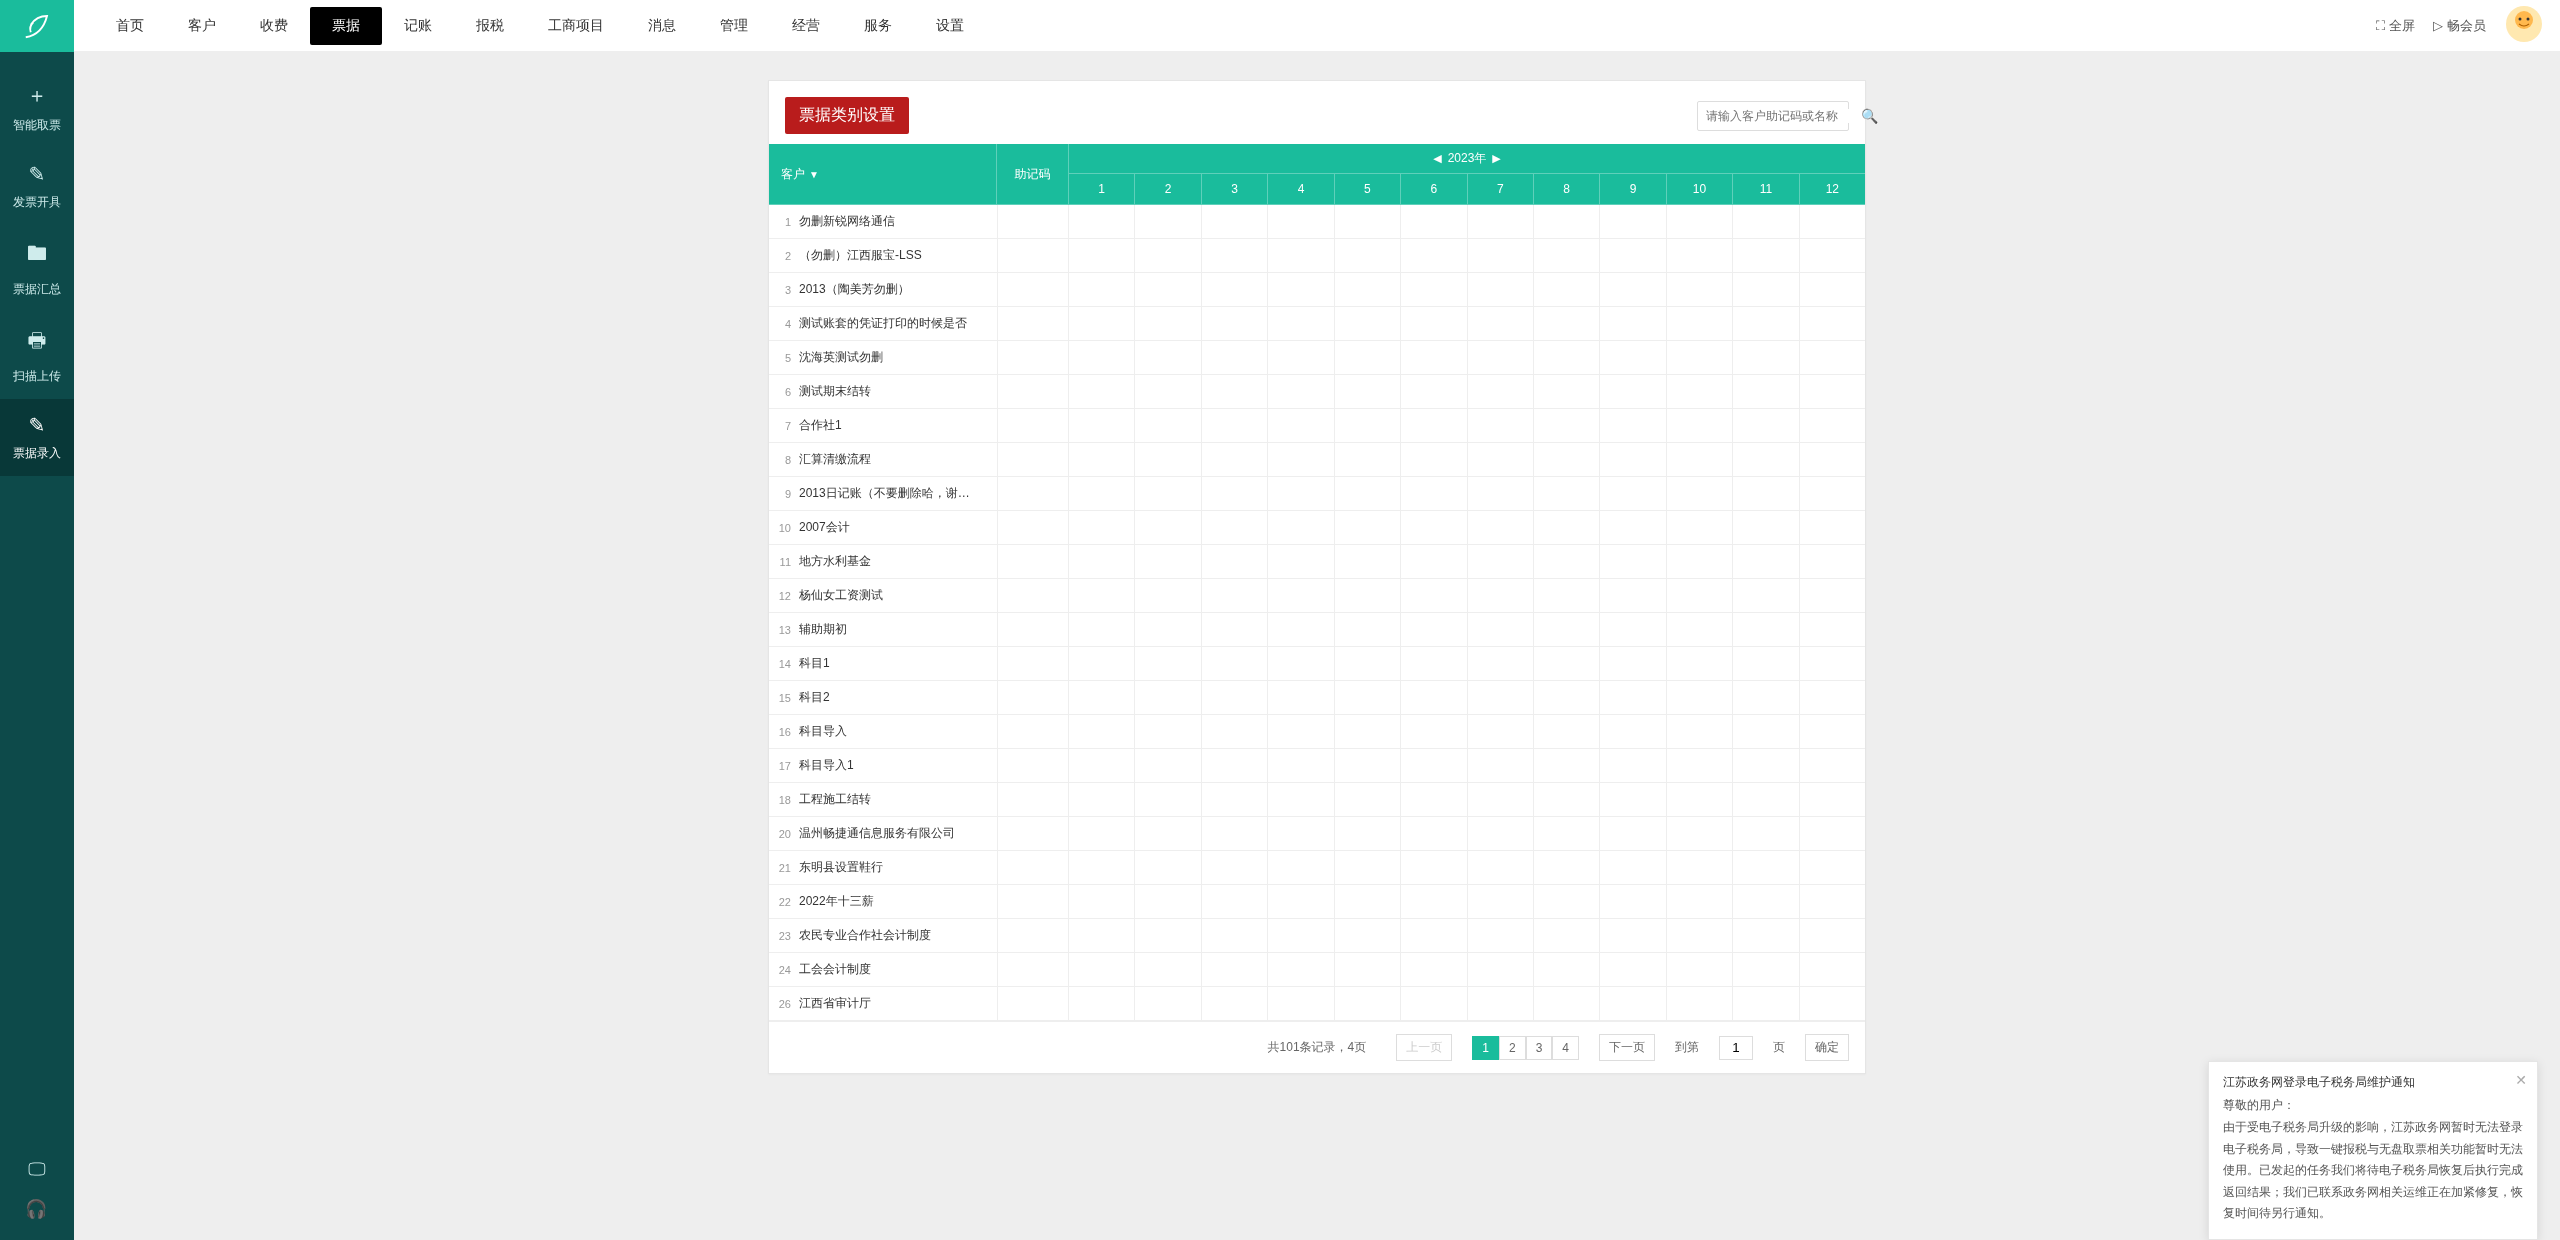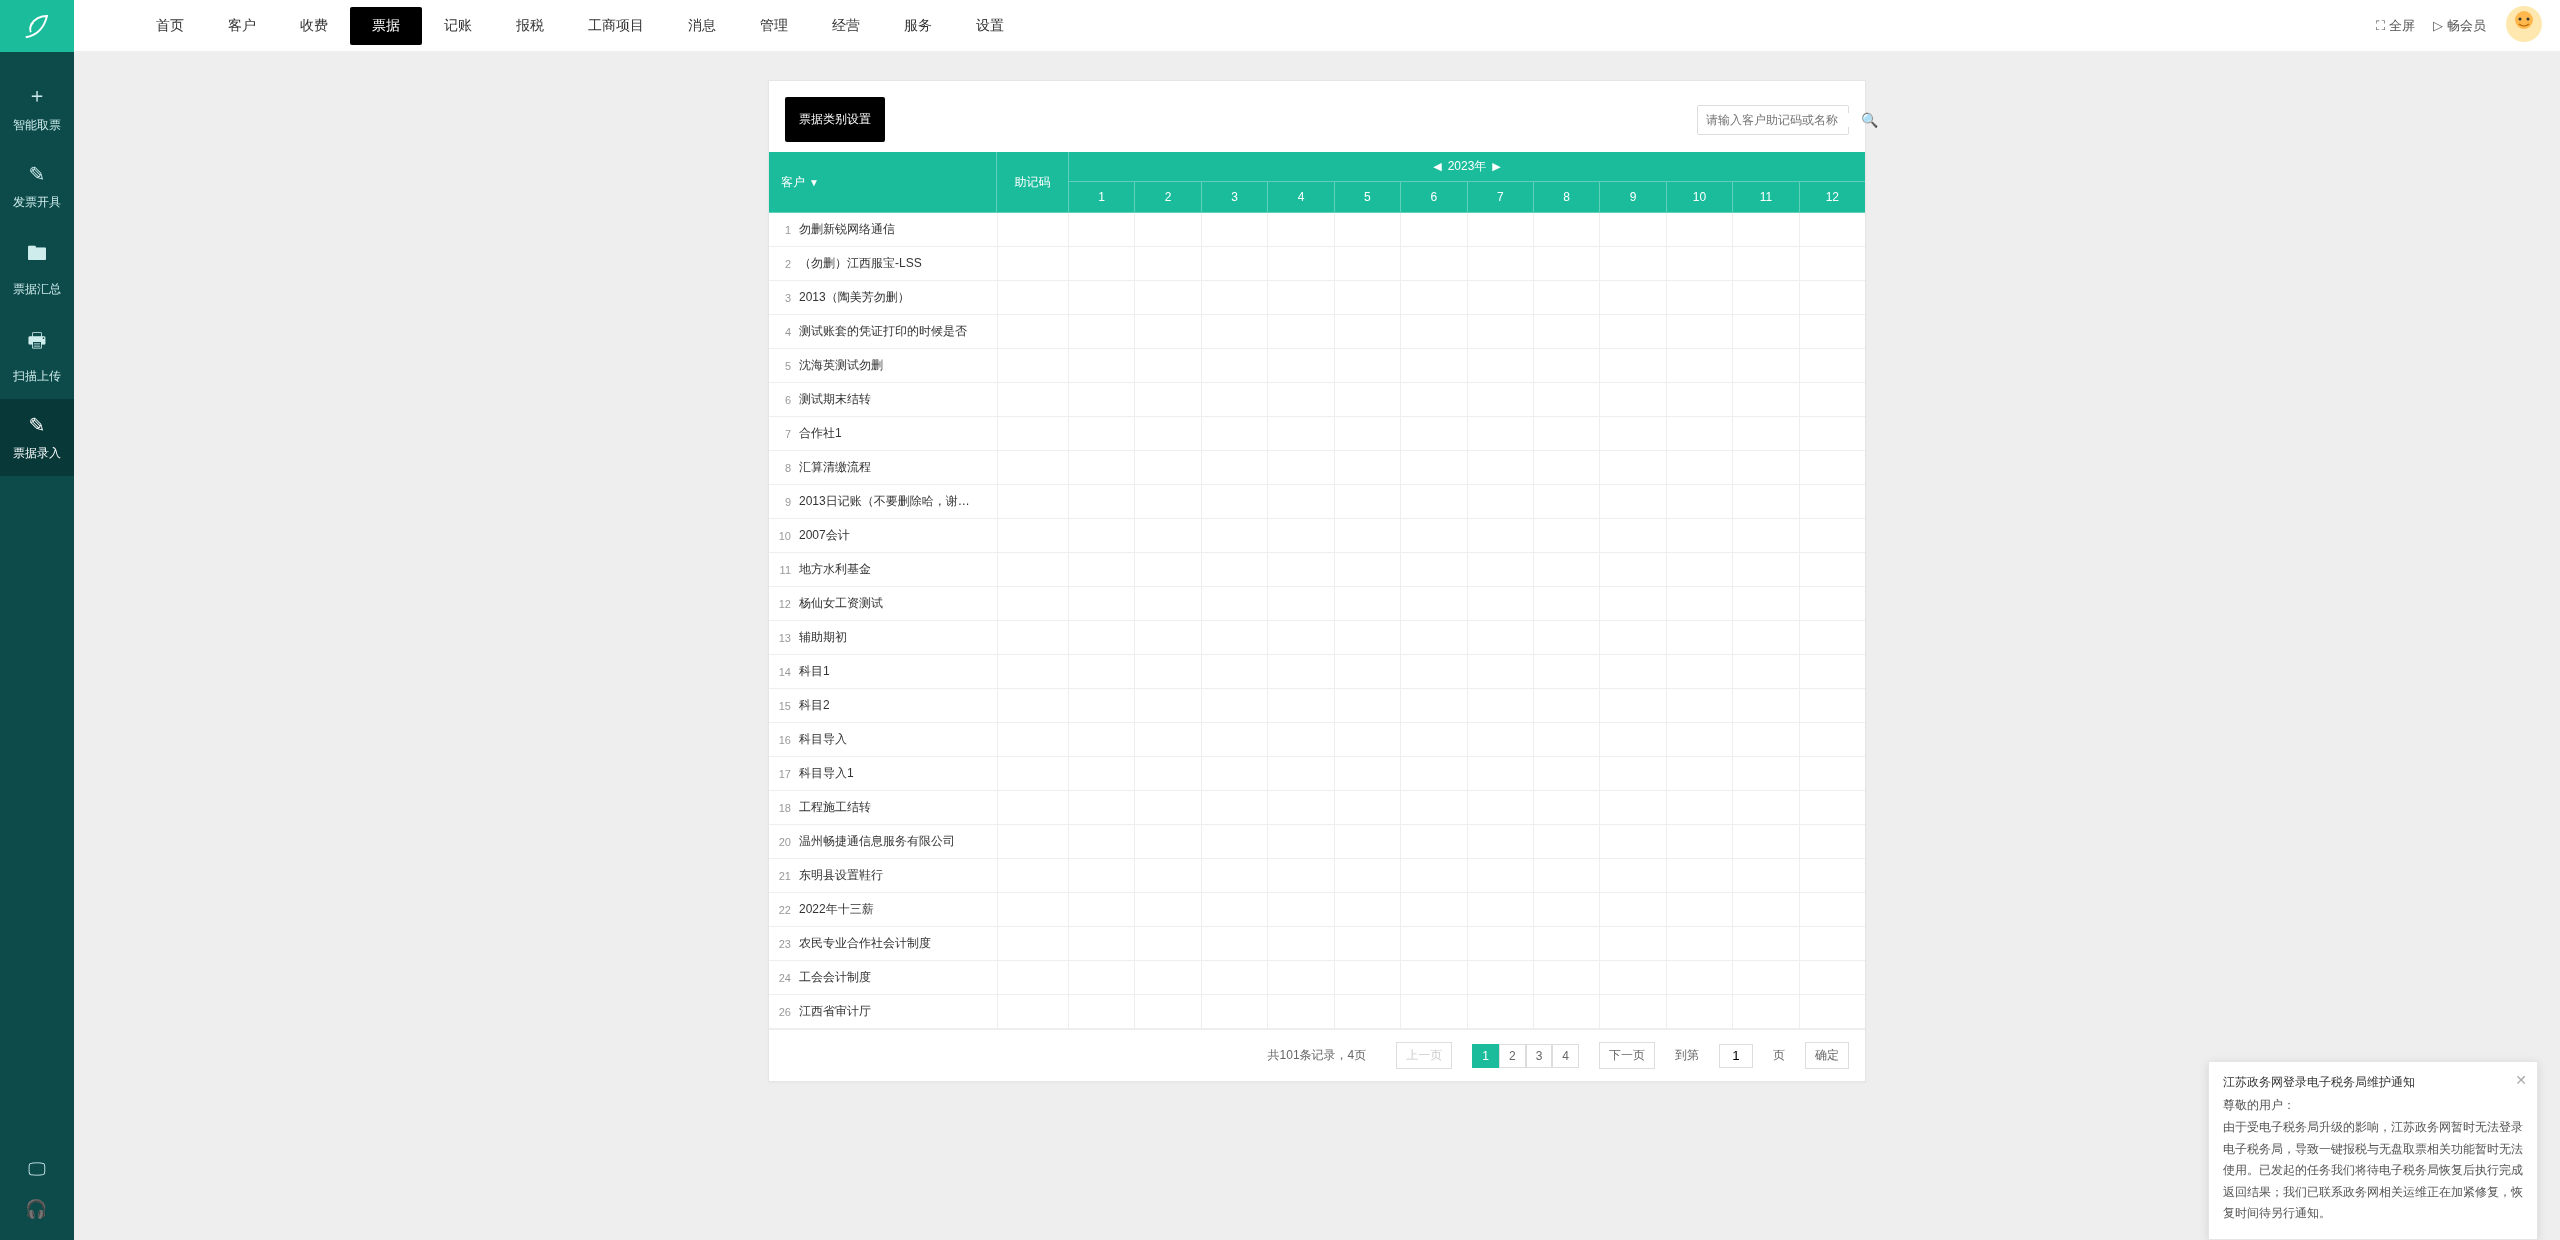--- a/index.html
+++ b/index.html
@@ -1,19 +1,19 @@
 <!DOCTYPE html>
 <html><head>
 <meta charset="utf-8">
 <style>
 * { margin: 0; padding: 0; box-sizing: border-box; }
 body { font-family: "Microsoft YaHei", "PingFang SC", sans-serif; font-size: 12px; color: #333; background: #f0f0f0; width: 2560px; height: 1240px; overflow: hidden; position: relative; }
 
 
-.topbar { height: 52px; background: #fff; display: flex; align-items: center; padding: 0 16px 0 0; border-bottom: 1px solid #eee; gap: 40px; }
+.topbar { height: 52px; background: #fff; display: flex; align-items: center; padding: 0 16px 0 0; border-bottom: 1px solid #eee; }
 .logo { width: 74px; height: 52px; background: #1abc9c; display: flex; align-items: center; justify-content: center; }
 .logo svg { width: 30px; height: 30px; stroke: #fff; fill: none; }
 .nav { display: flex; align-items: center; margin-left: 20px; }
 .nav-item { padding: 10px 22px; cursor: pointer; font-size: 14px; color: #333; border-radius: 2px; }
 .nav-item.active { background: #000000; color: #fff; }
 .topbar-right { margin-left: auto; display: flex; align-items: center; gap: 18px; color: #555; font-size: 13px; }
 .topbar-right .item { display: flex; align-items: center; gap: 4px; cursor: pointer; }
 .avatar svg { width: 40px; height: 40px; }
 
 
@@ -23,21 +23,21 @@
 .side-item .icon { font-size: 20px; }
 .side-item .label { font-size: 12px; }
 .sidebar-bottom { margin-top: auto; margin-bottom: 20px; display: flex; flex-direction: column; gap: 18px; align-items: center; color: #cfecec; }
 .sidebar-bottom .icon { font-size: 18px; cursor: pointer; }
 
 
 .page { position: absolute; left: 74px; top: 52px; right: 0; bottom: 0; background: #eeeeee; display: flex; justify-content: center; align-items: flex-start; padding-top: 28px; }
 .card { width: 1098px; background: #fff; border: 1px solid #e5e5e5; box-shadow: 0 1px 2px rgba(0,0,0,.03); display: flex; flex-direction: column; }
 
 .card-header { display: flex; align-items: center; justify-content: space-between; padding: 16px 16px 10px; }
-.btn-orange { background: #000000; color: #fff; border: none; padding: 14px 14px; font-size: 12px; cursor: pointer; border-radius: 2px; }
+.btn-orange { background: #b91c1c; color: #fff; border: none; padding: 8px 14px; font-size: 16px; cursor: pointer; border-radius: 2px; }
 .search-box { display: flex; align-items: center; border: 1px solid #ddd; border-radius: 2px; height: 30px; padding: 0 8px; width: 152px; }
 .search-box input { border: none; outline: none; flex: 1; font-size: 12px; color: #666; }
 .search-box .sicon { color: #999; font-size: 14px; }
 .tbl { flex: 1; }
 .thead { background: #1abc9c; color: #fff; display: flex; flex-direction: column; }
 .thead-row1 { display: flex; border-bottom: 1px solid rgba(255,255,255,.3); }
 .th-cust { width: 228px; display: flex; align-items: center; padding-left: 12px; border-right: 1px solid rgba(255,255,255,.3); min-height: 60px; }
 .th-cust .sort { margin-left: 4px; font-size: 10px; }
 .th-code { width: 72px; display: flex; align-items: center; justify-content: center; border-right: 1px solid rgba(255,255,255,.3); }
 .th-year-wrap { flex: 1; display: flex; flex-direction: column; }

